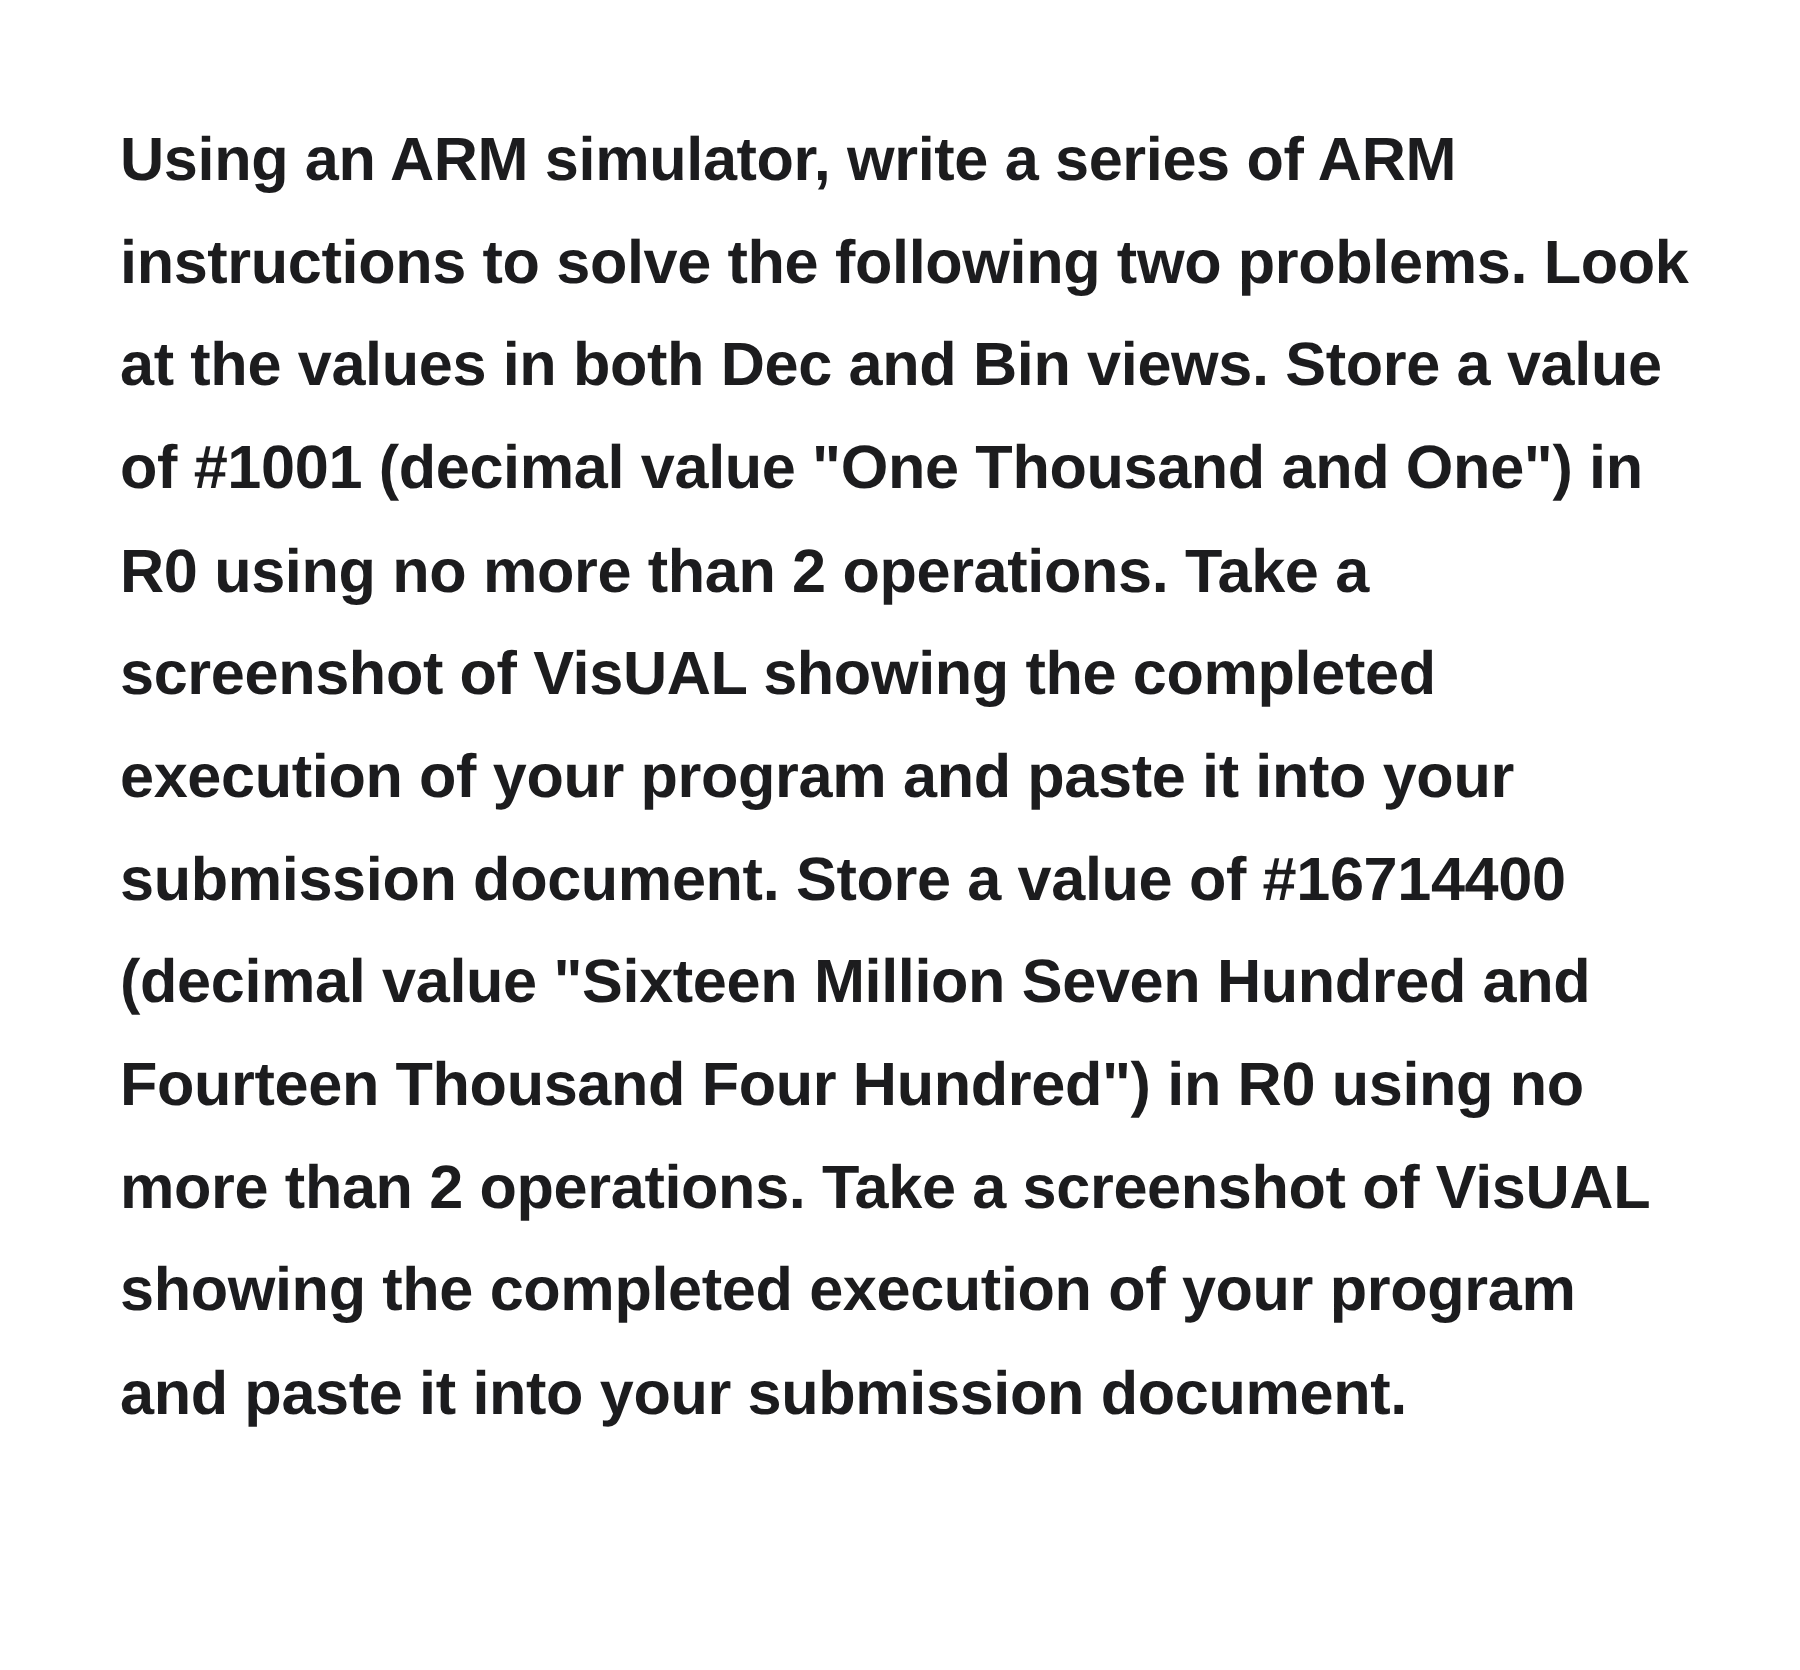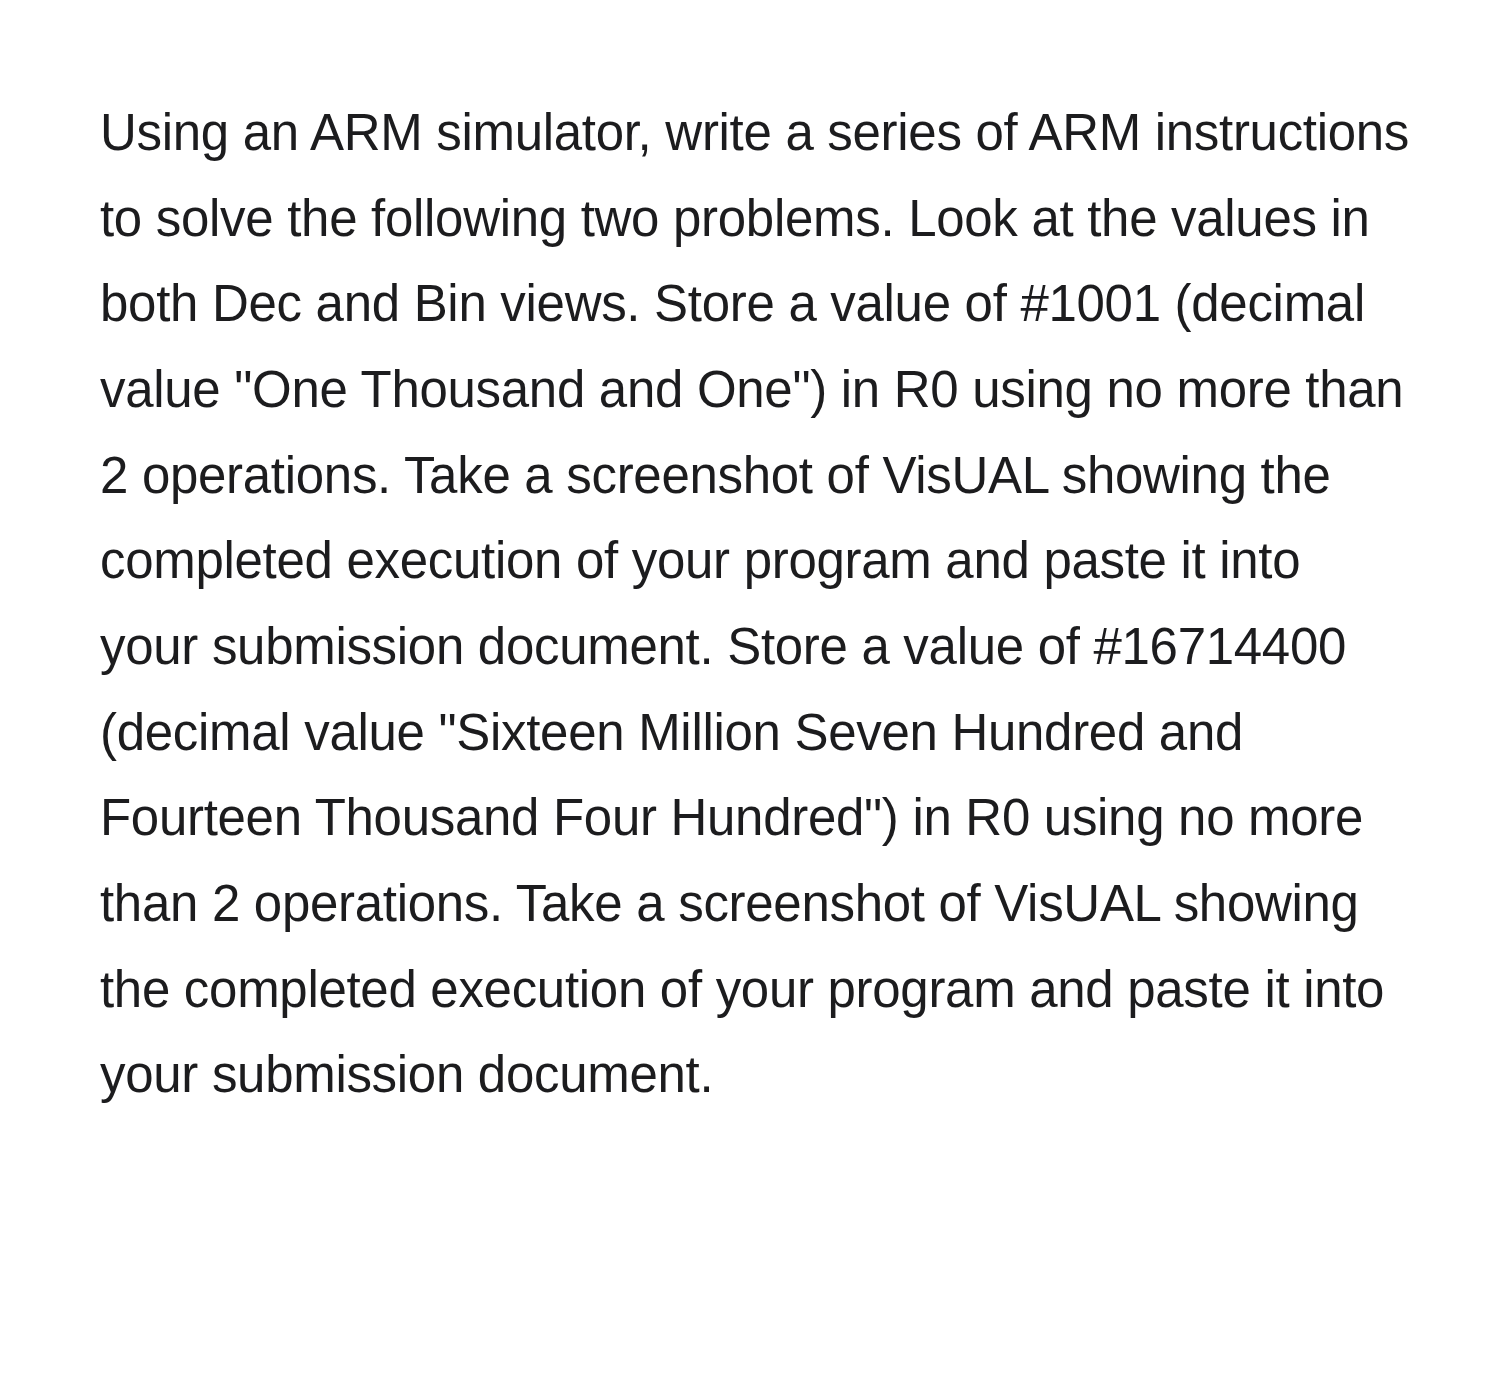--- a/index.html
+++ b/index.html
@@ -12,21 +12,21 @@
       height: 1392px;
       background: #ffffff;
       font-family: -apple-system, BlinkMacSystemFont, "Segoe UI", Helvetica, Arial, sans-serif;
       padding: 90px 90px 90px 100px;
     }
     .content {
       font-size: 51px;
       line-height: 1.68;
       color: #1c1c1e;
       letter-spacing: -0.3px;
-      font-weight: 400;
+      font-weight: 700;
     }
   </style>
 </head>
 <body>
 
 <div class="content">
   <span>Using an ARM simulator, write a series of ARM instructions to solve the following two problems. Look at the values in both Dec and Bin views.</span>
   <span> </span>
   <span>Store a value of #1001 (decimal value "One Thousand and One") in R0 using no more than 2 operations. Take a screenshot of VisUAL showing the completed execution of your program and paste it into your submission document.</span>
   <span> </span>

